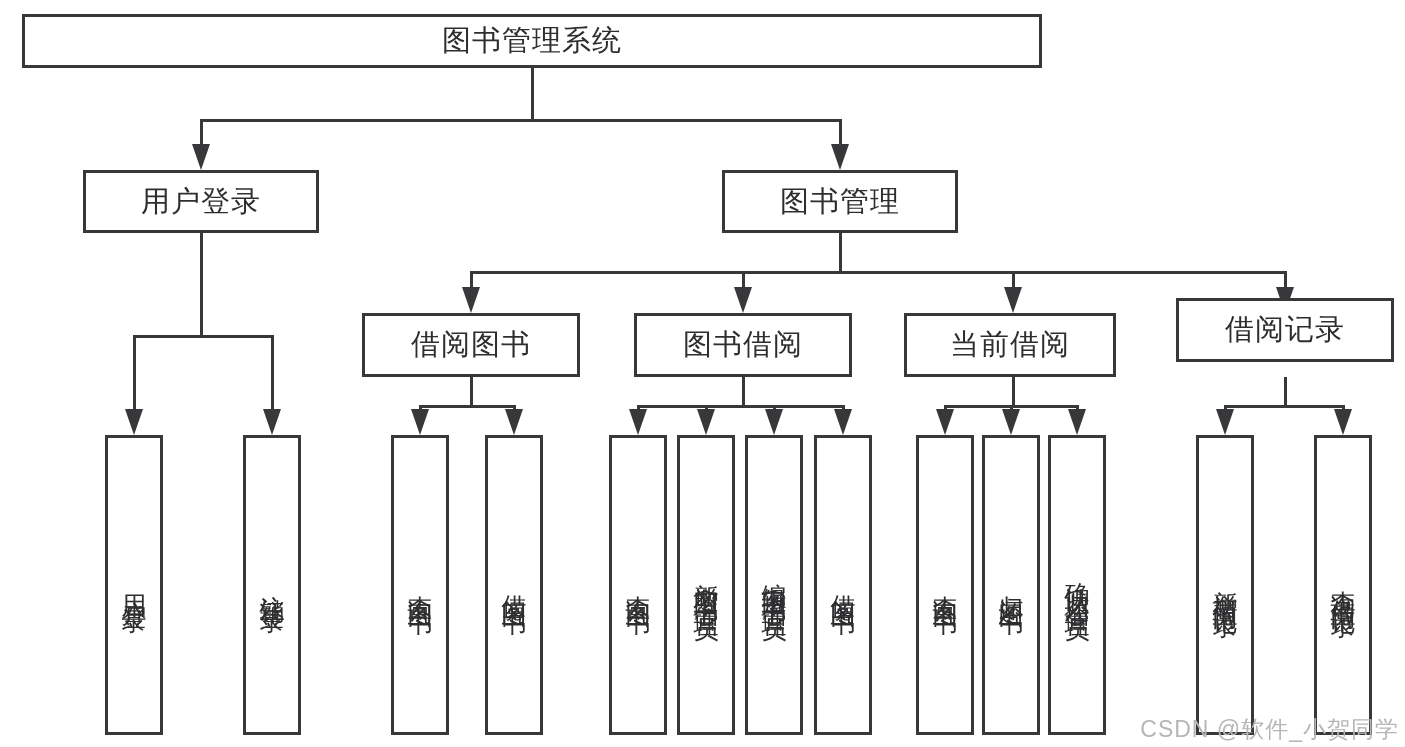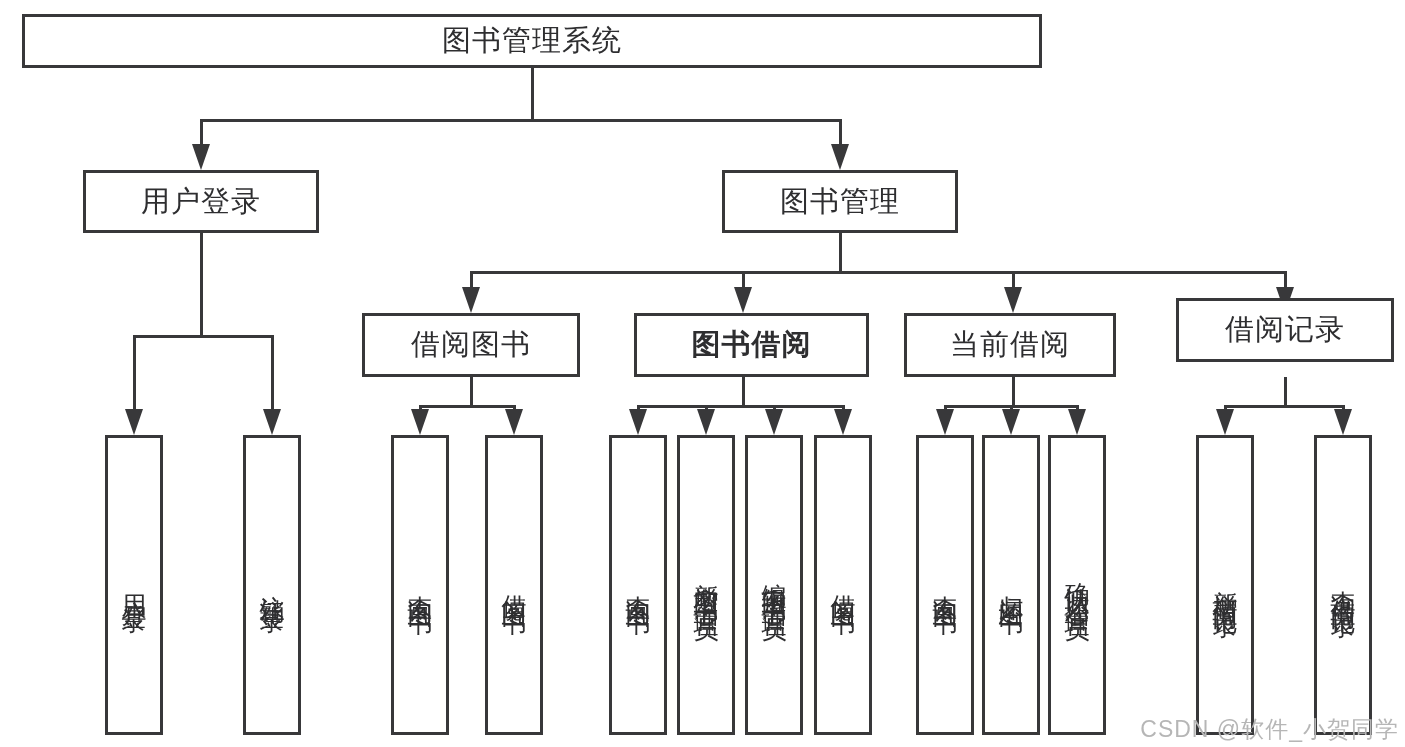--- a/index.html
+++ b/index.html
@@ -124,21 +124,21 @@
       </div>
       <div class="node h" style="left: 83px; top: 170px; width: 236px; height: 63px;">
         <span class="label">用户登录</span>
       </div>
       <div class="node h" style="left: 722px; top: 170px; width: 236px; height: 63px; align-items: center;">
         <span class="label">图书管理</span>
       </div>
       <div class="node h" style="left: 362px; top: 313px; width: 218px; height: 64px;">
         <span class="label">借阅图书</span>
       </div>
-      <div class="node h" style="left: 634px; top: 313px; width: 235px; height: 64px; font-weight: bold;">
+      <div class="node h" style="left: 634px; top: 313px; width: 218px; height: 64px;">
         <span class="label">图书借阅</span>
       </div>
       <div class="node h" style="left: 904px; top: 313px; width: 212px; height: 64px;">
         <span class="label">当前借阅</span>
       </div>
       <div class="node h" style="left: 1176px; top: 298px; width: 218px; height: 64px;">
         <span class="label">借阅记录</span>
       </div>
       <div class="node v" style="left: 105px; top: 435px; width: 58px; height: 300px;">
         <span class="label">用户登录</span>

